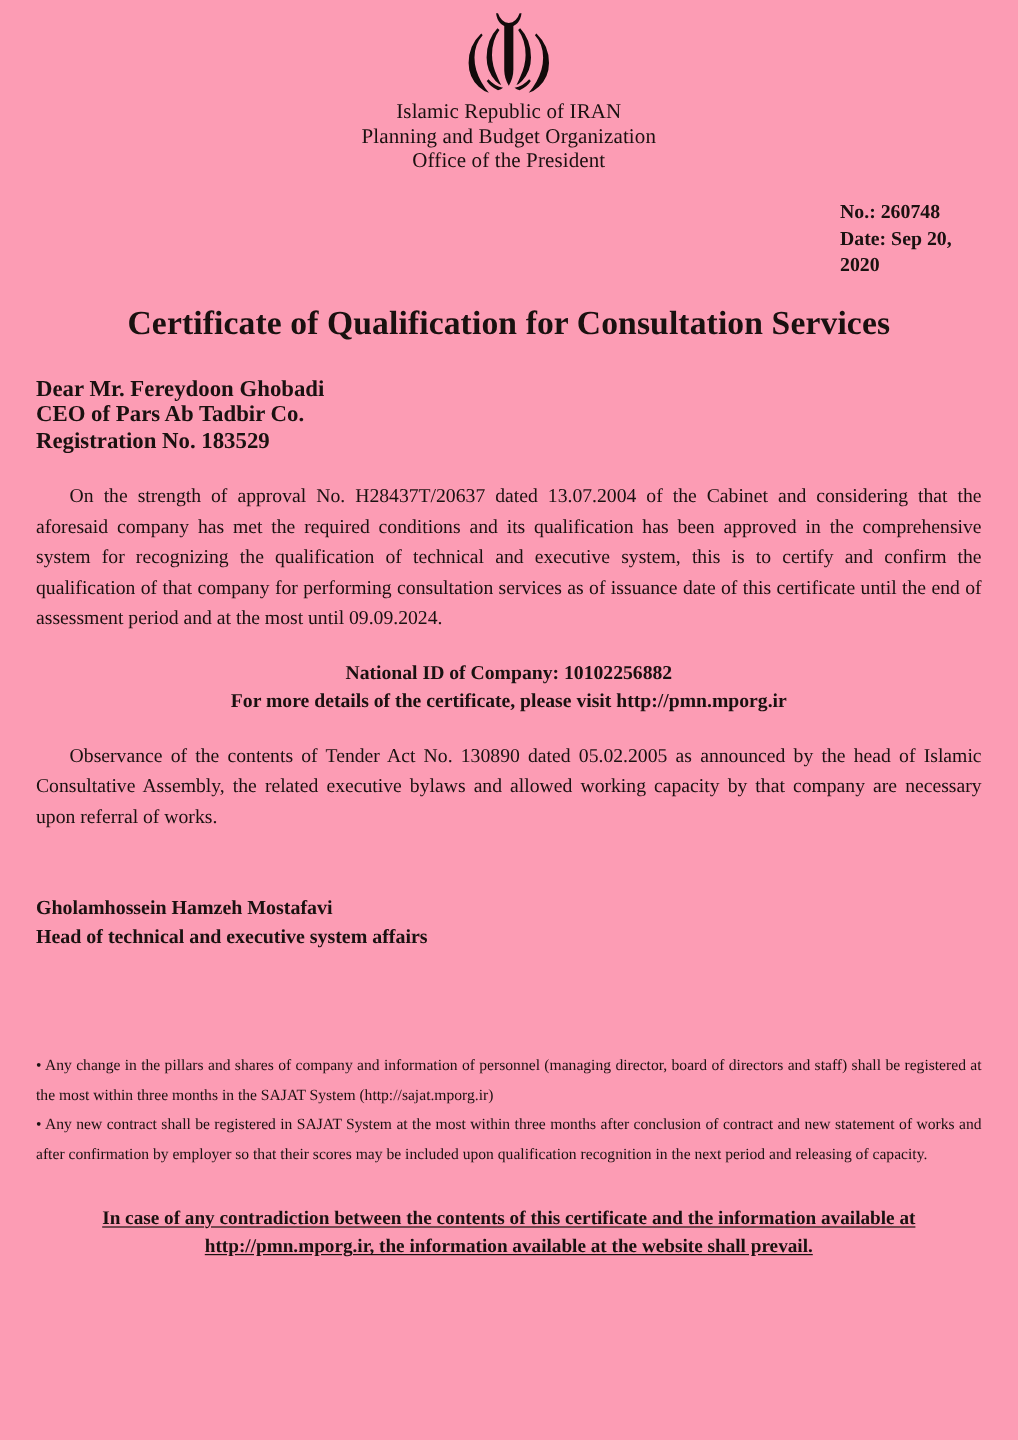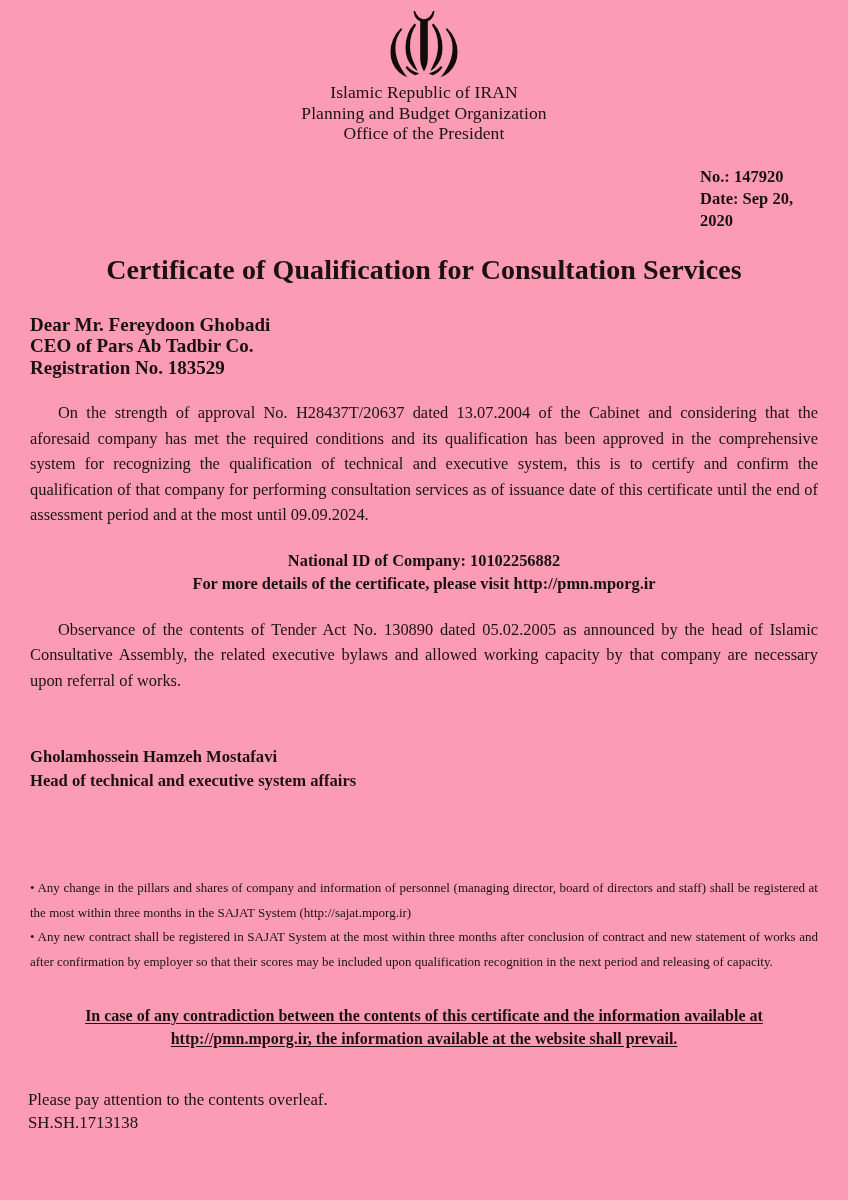--- a/index.html
+++ b/index.html
@@ -167,21 +167,21 @@
     </svg>
   </div>
 
   <div class="org-header">
     <div>Islamic Republic of IRAN</div>
     <div>Planning and Budget Organization</div>
     <div>Office of the President</div>
   </div>
 
   <div class="refblock">
-    <div>No.: 147920</div>
+    <div>No.: 260748</div>
     <div>Date: Sep 20, 2020</div>
   </div>
 
   <div class="doc-title">Certificate of Qualification for Consultation Services</div>
 
   <div class="addressee">
     <div>Dear Mr. Fereydoon Ghobadi</div>
     <div>CEO of Pars Ab Tadbir Co.</div>
     <div>Registration No. 183529</div>
   </div>
@@ -204,18 +204,14 @@
     <div class="note-item">• Any change in the pillars and shares of company and information of personnel (managing director, board of directors and staff) shall be registered at the most within three months in the SAJAT System (http://sajat.mporg.ir)</div>
     <div class="note-item">• Any new contract shall be registered in SAJAT System at the most within three months after conclusion of contract and new statement of works and after confirmation by employer so that their scores may be included upon qualification recognition in the next period and releasing of capacity.</div>
   </div>
 
   <div class="warning">
     <span>In case of any contradiction between the contents of this certificate and the information available at</span>
     <br>
     <span>http://pmn.mporg.ir, the information available at the website shall prevail.</span>
   </div>
 
-  <div class="footer">
-    <div>Please pay attention to the contents overleaf.</div>
-    <div>SH.SH.1713138</div>
-  </div>
 
 </div>
 
 </body></html>

